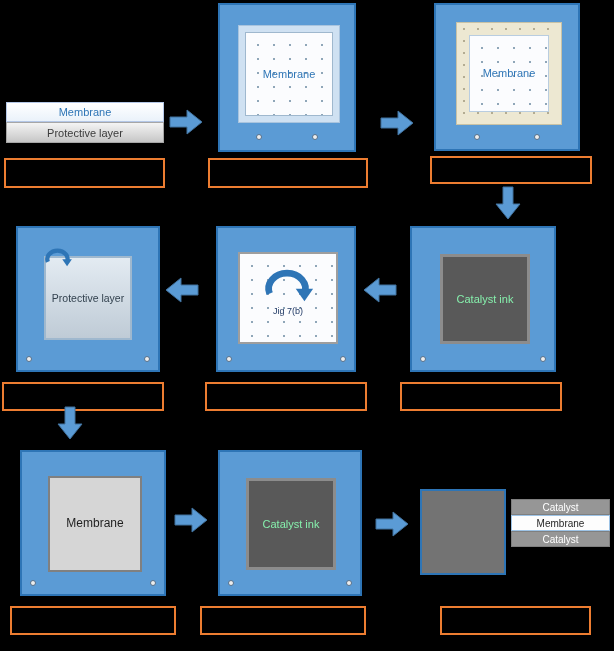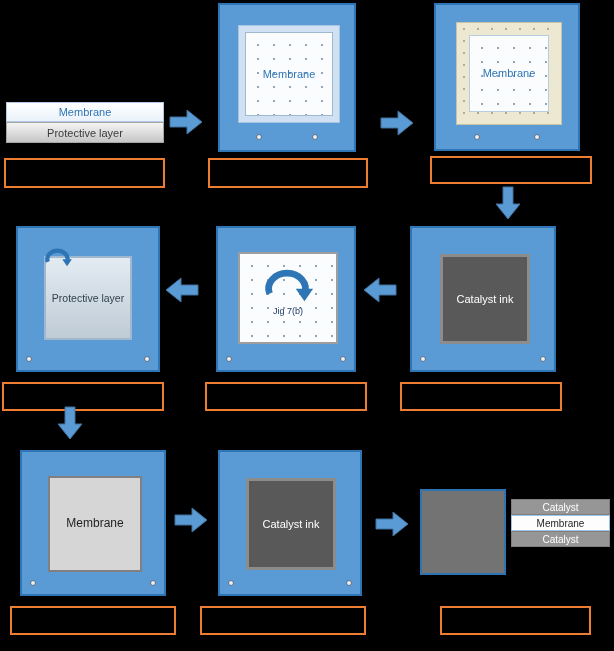--- a/index.html
+++ b/index.html
@@ -19,21 +19,21 @@
     background-image:radial-gradient(circle,#8FA6B8 1px, transparent 1.35px);
     background-size:16px 14px; background-position:4px 5px;
   }
   .cream{
     background-color:#EDE8D2;
     background-image:radial-gradient(circle,#B3AC92 1px, transparent 1.3px);
     background-size:14px 12px;
     border:1px solid #C8C2A6;
   }
   .mat{ background:#CFE1F2; border:1px solid #A9C4DE; }
-  .catalyst{ background:#595959; border:3px solid #8C8C8C; color:#ffffff; }
+  .catalyst{ background:#595959; border:3px solid #8C8C8C; color:#86efac; }
   .membrane-gray{ background:#D6D6D6; border:2px solid #808080; color:#1F1F1F; }
   .protective-sq{
     background:linear-gradient(180deg,#E3EBF2 0%, #BFCBD6 100%);
     border:2px solid #9FB8CE; color:#33424F;
   }
   .hole{
     position:absolute; width:6px; height:6px; border-radius:50%;
     background:#EDEDED; border:1px solid #56708A; box-sizing:border-box;
   }
   .caption{

